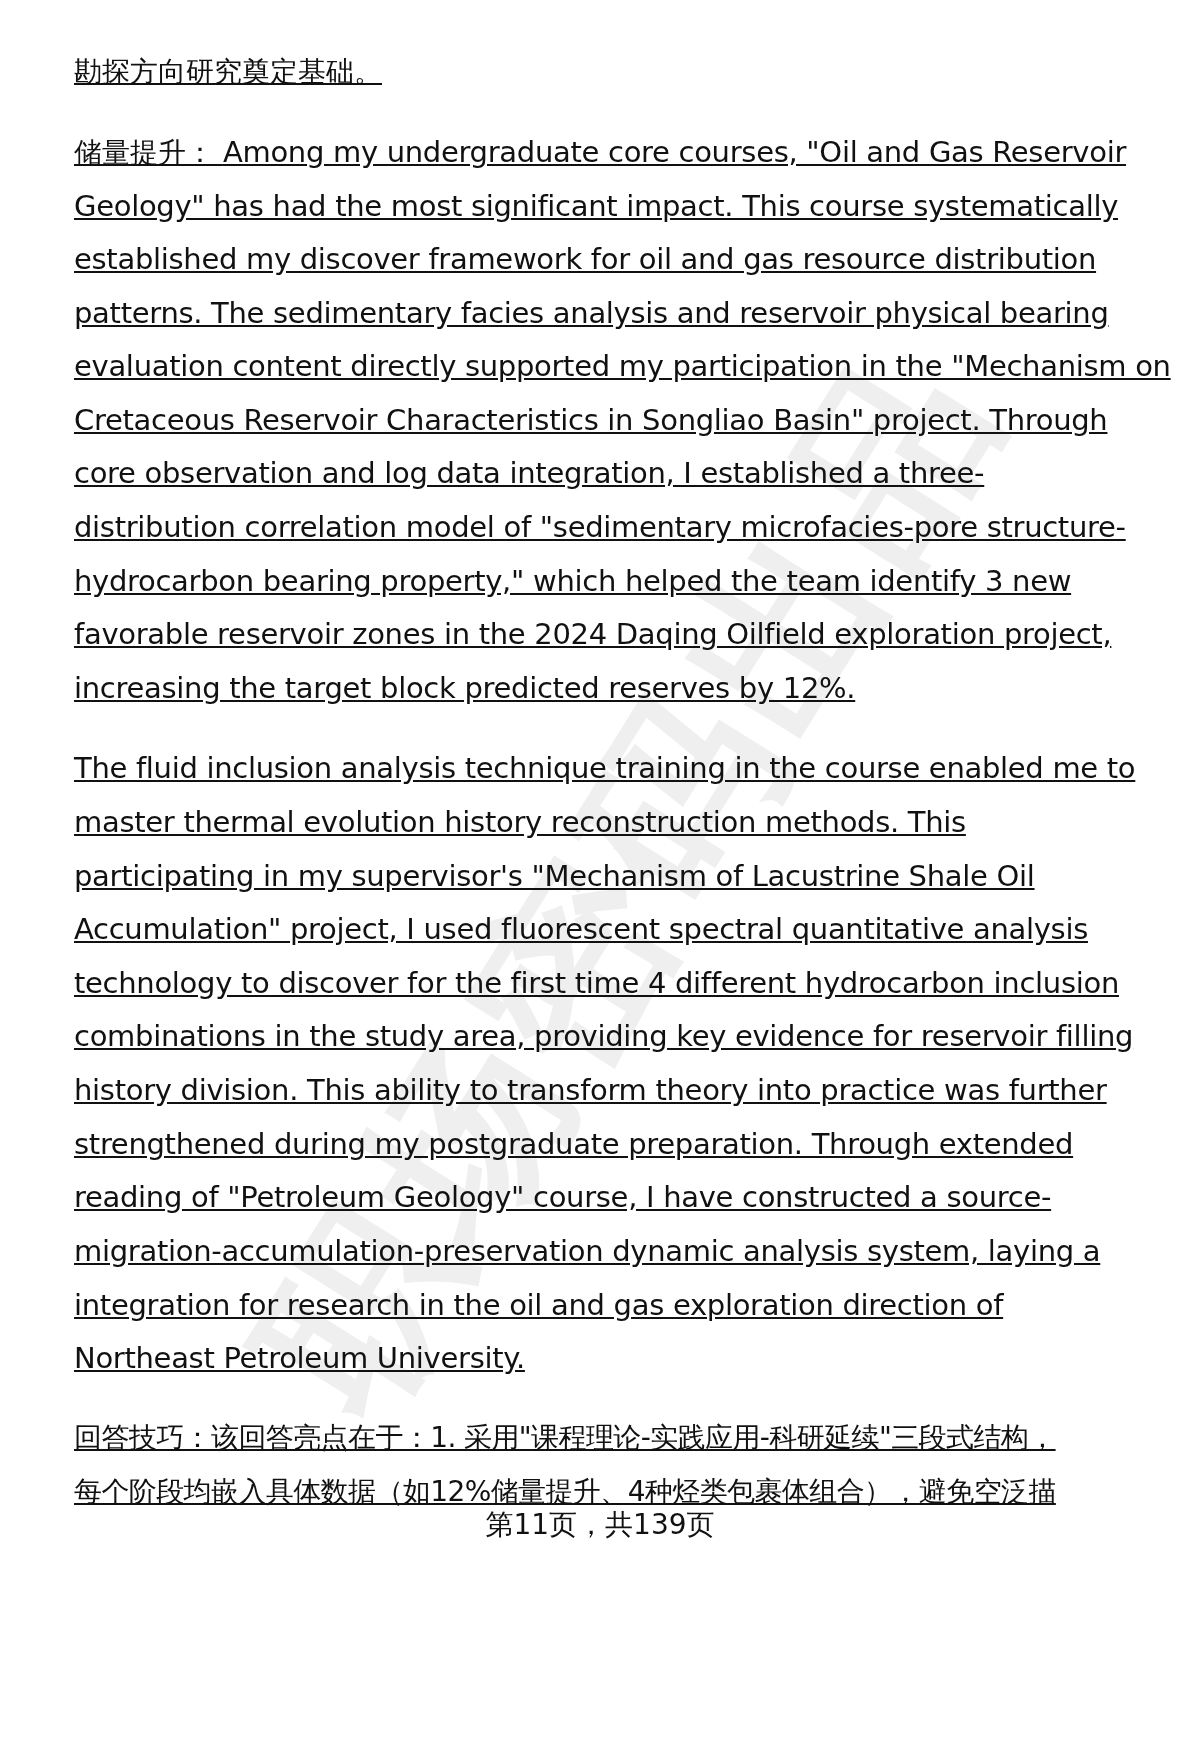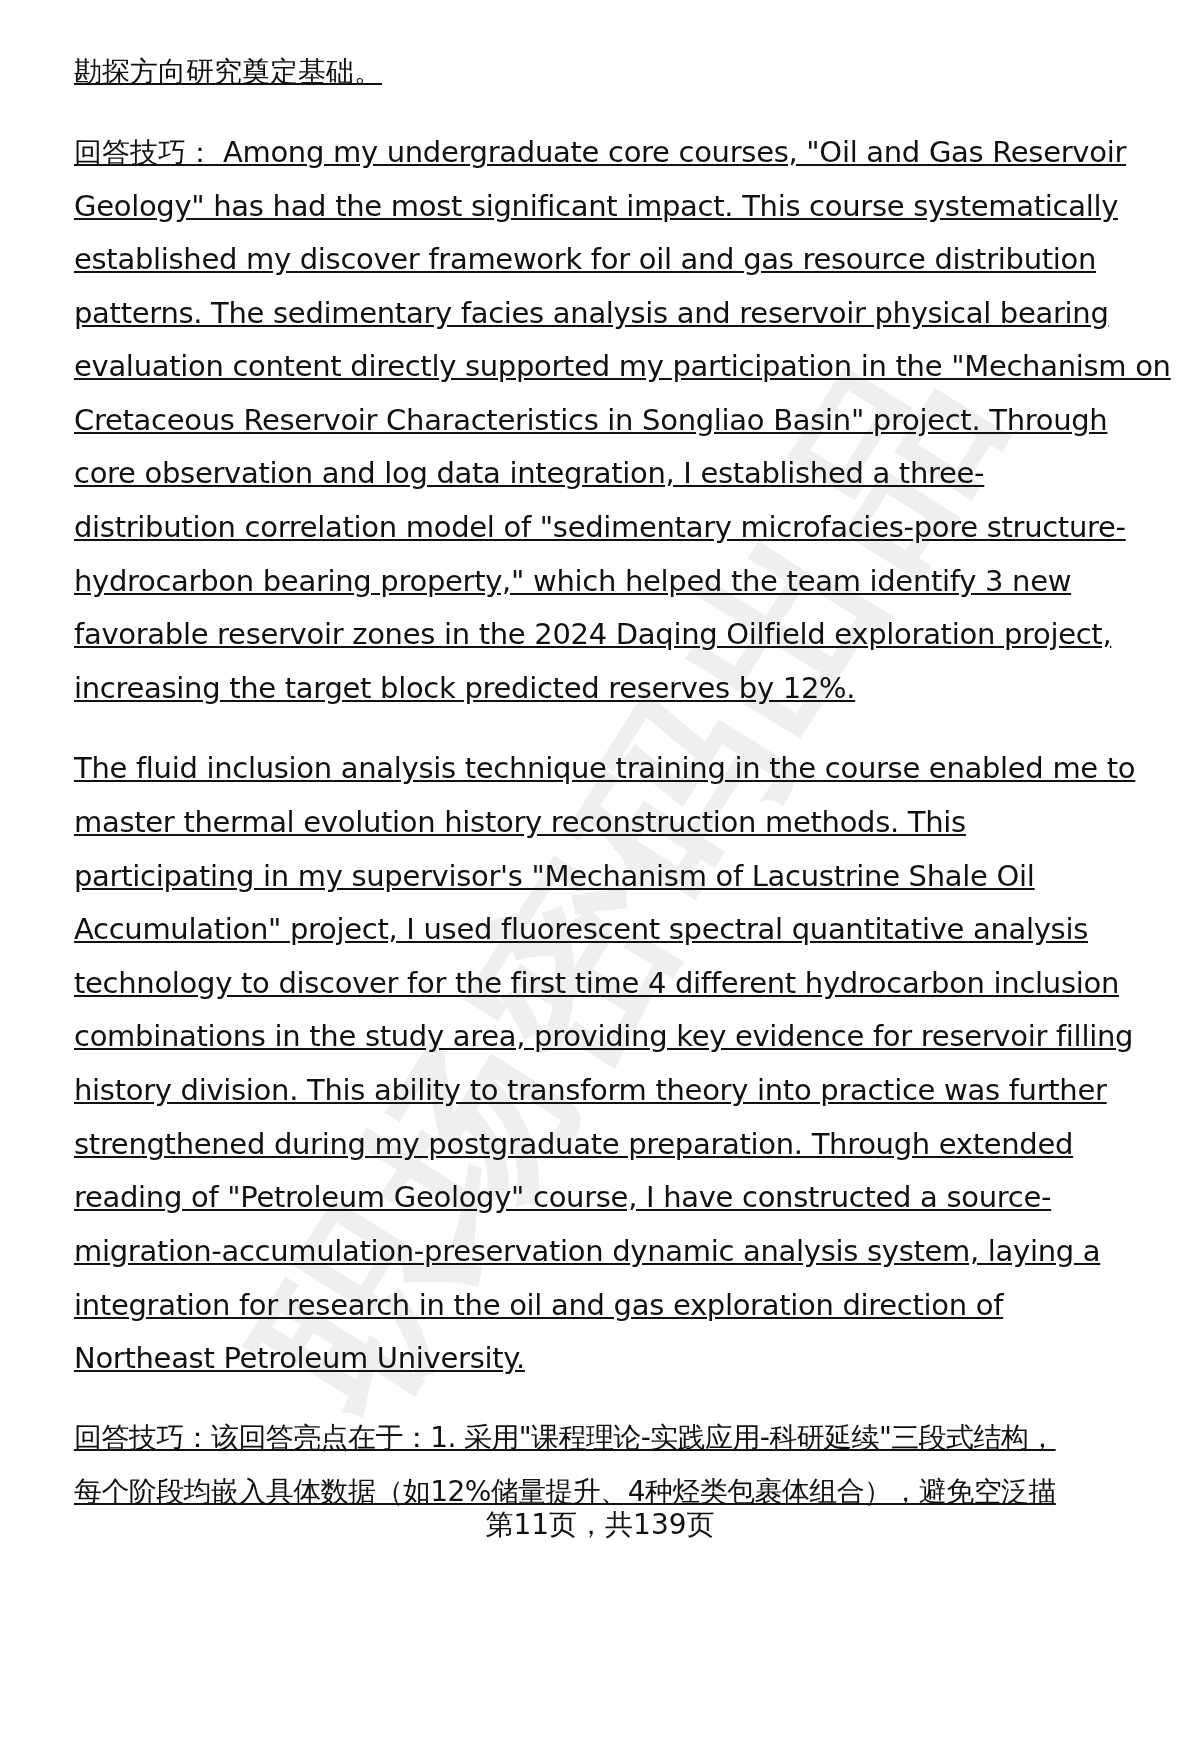--- a/index.html
+++ b/index.html
@@ -36,21 +36,21 @@
 <div class="page">
   <div class="watermark">
     <span>职场密码出品</span>
   </div>
 
   <div class="content">
     <div class="line cn" style="top:52px">勘探方向研究奠定基础。</div>
 
     <div>
       <div class="line" style="top:132px">
-        <span class="cn">回答技巧：</span>&nbsp;<span>Among my undergraduate core courses, "Oil and Gas Reservoir</span>
+        <span class="cn">储量提升：</span>&nbsp;<span>Among my undergraduate core courses, "Oil and Gas Reservoir</span>
       </div>
       <div class="line" style="top:186px">Geology" has had the most significant impact. This course systematically</div>
       <div class="line" style="top:239px">established my discover framework for oil and gas resource distribution</div>
       <div class="line" style="top:293px">patterns. The sedimentary facies analysis and reservoir physical bearing</div>
       <div class="line" style="top:346px">evaluation content directly supported my participation in the "Mechanism on</div>
       <div class="line" style="top:400px">Cretaceous Reservoir Characteristics in Songliao Basin" project. Through</div>
       <div class="line" style="top:453px">core observation and log data integration, I established a three-</div>
       <div class="line" style="top:507px">distribution correlation model of "sedimentary microfacies-pore structure-</div>
       <div class="line" style="top:561px">hydrocarbon bearing property," which helped the team identify 3 new</div>
       <div class="line" style="top:614px">favorable reservoir zones in the 2024 Daqing Oilfield exploration project,</div>

